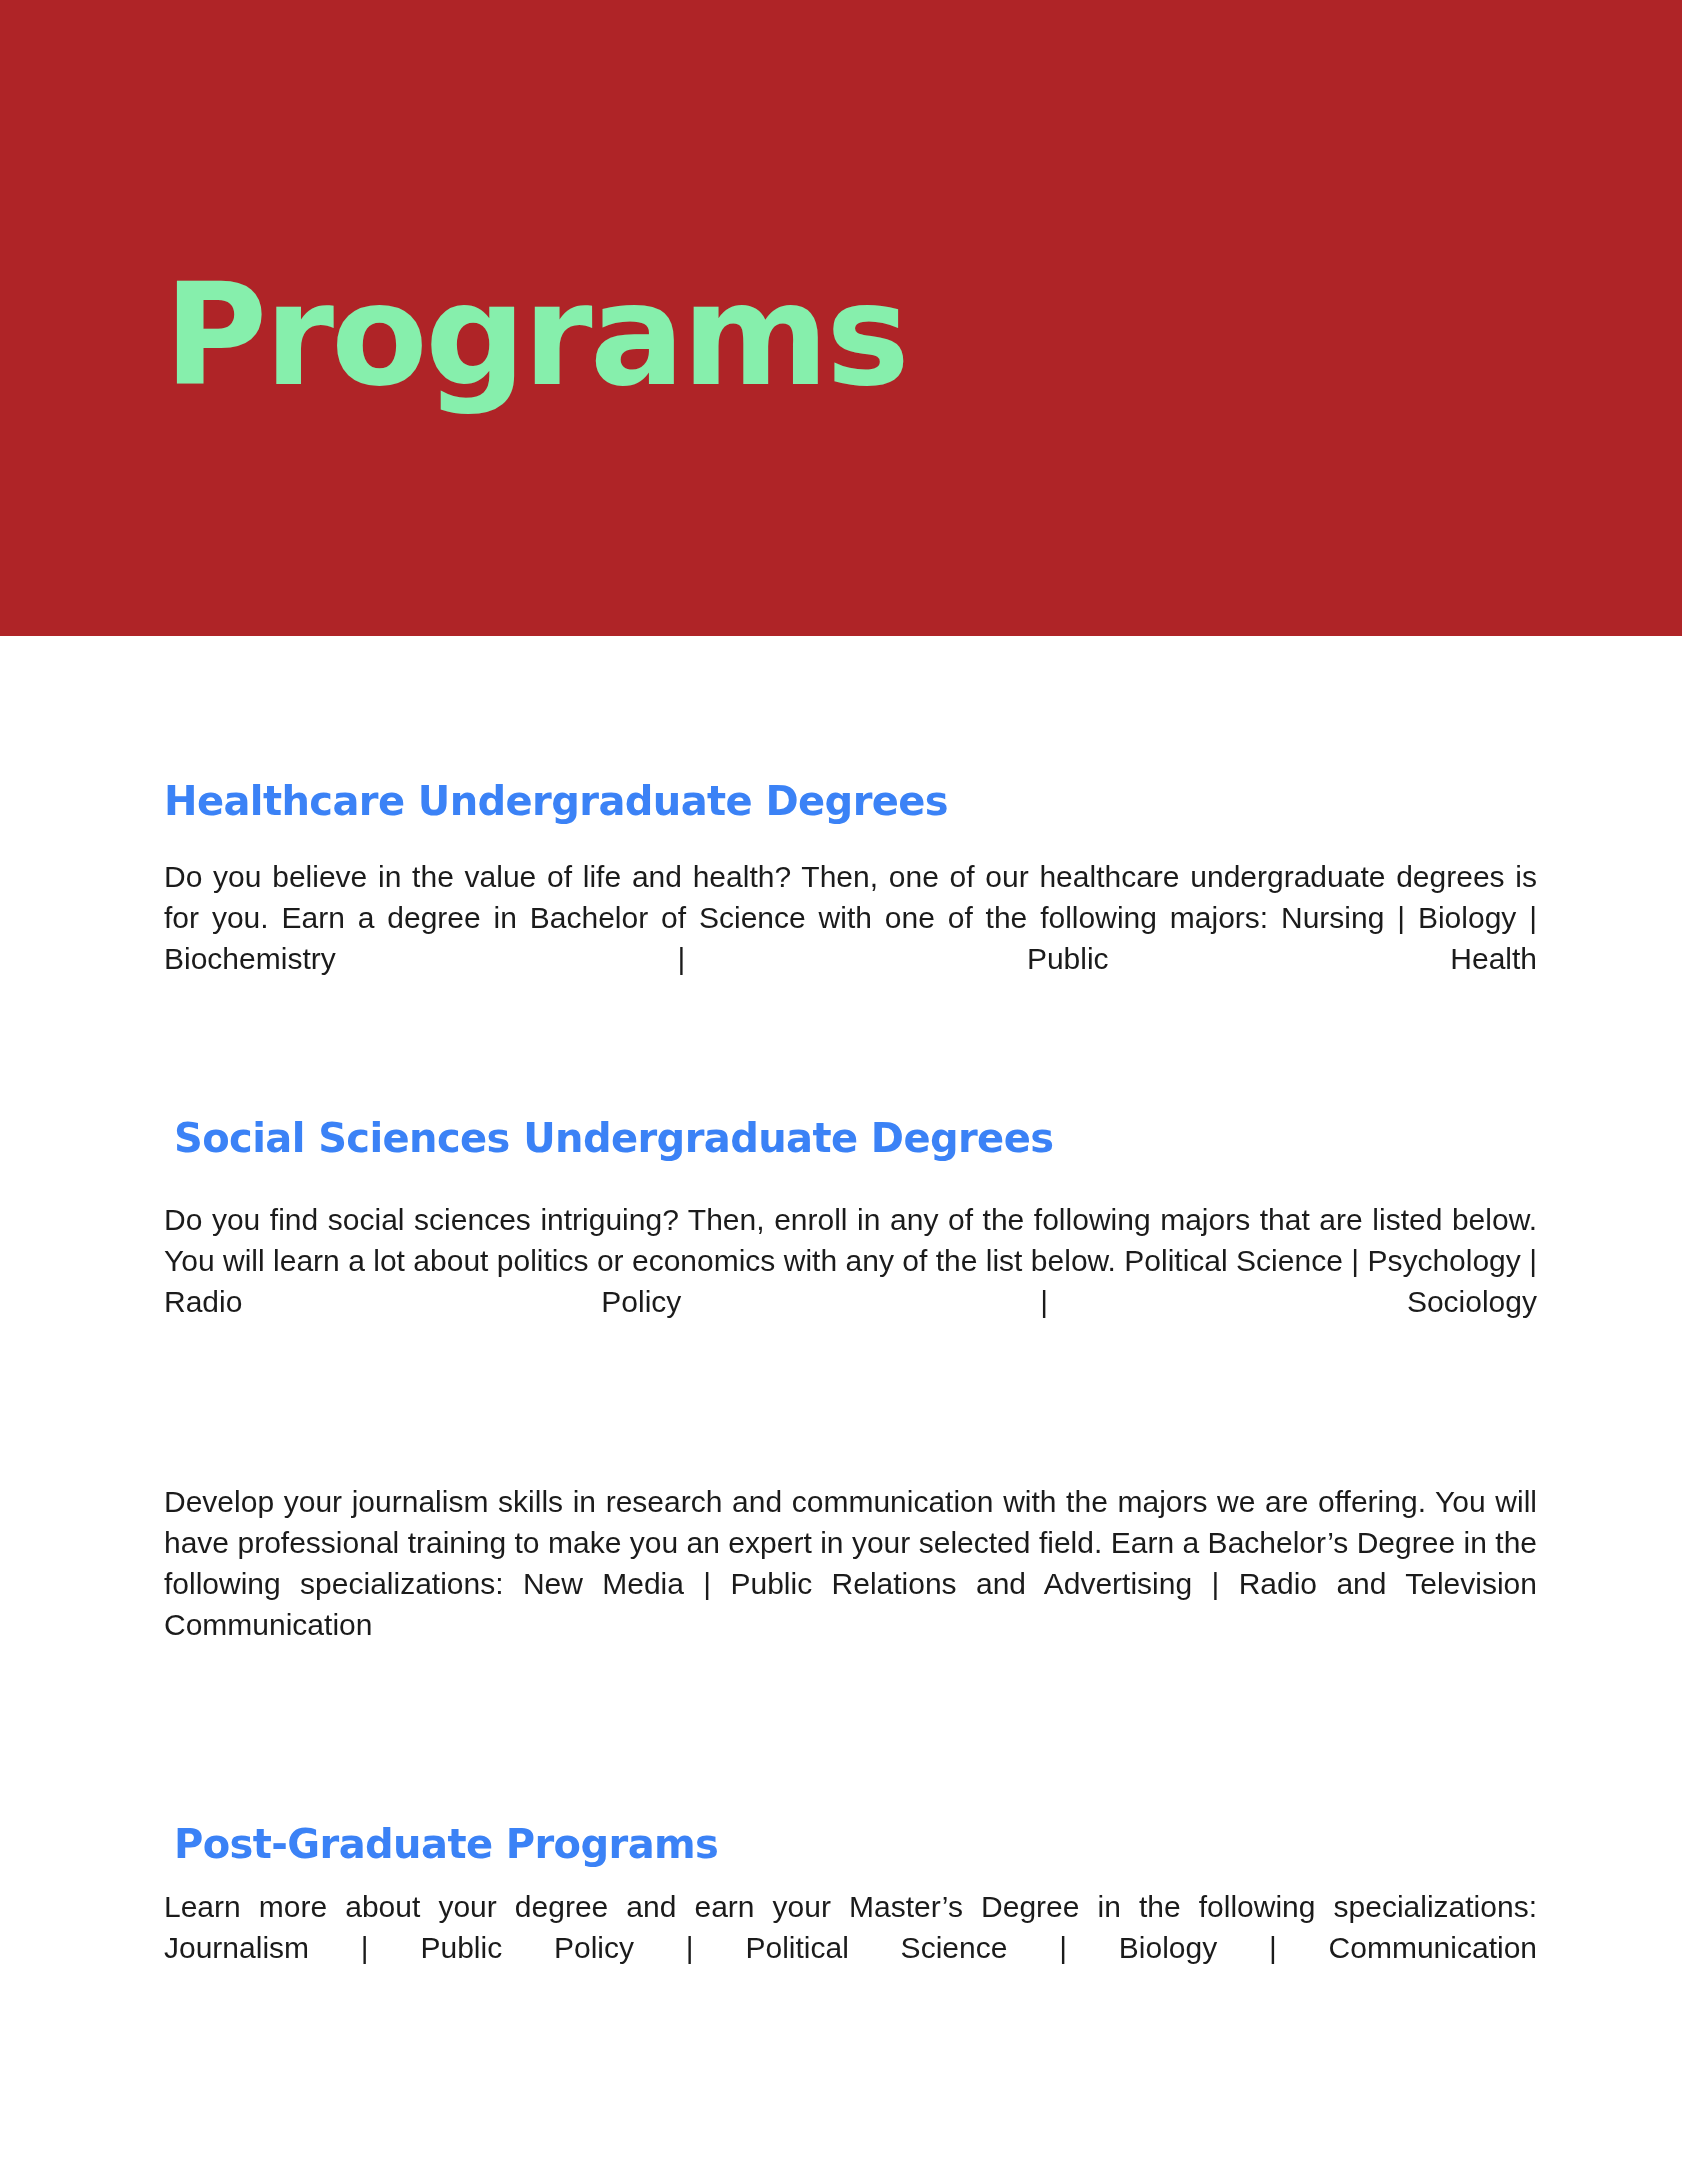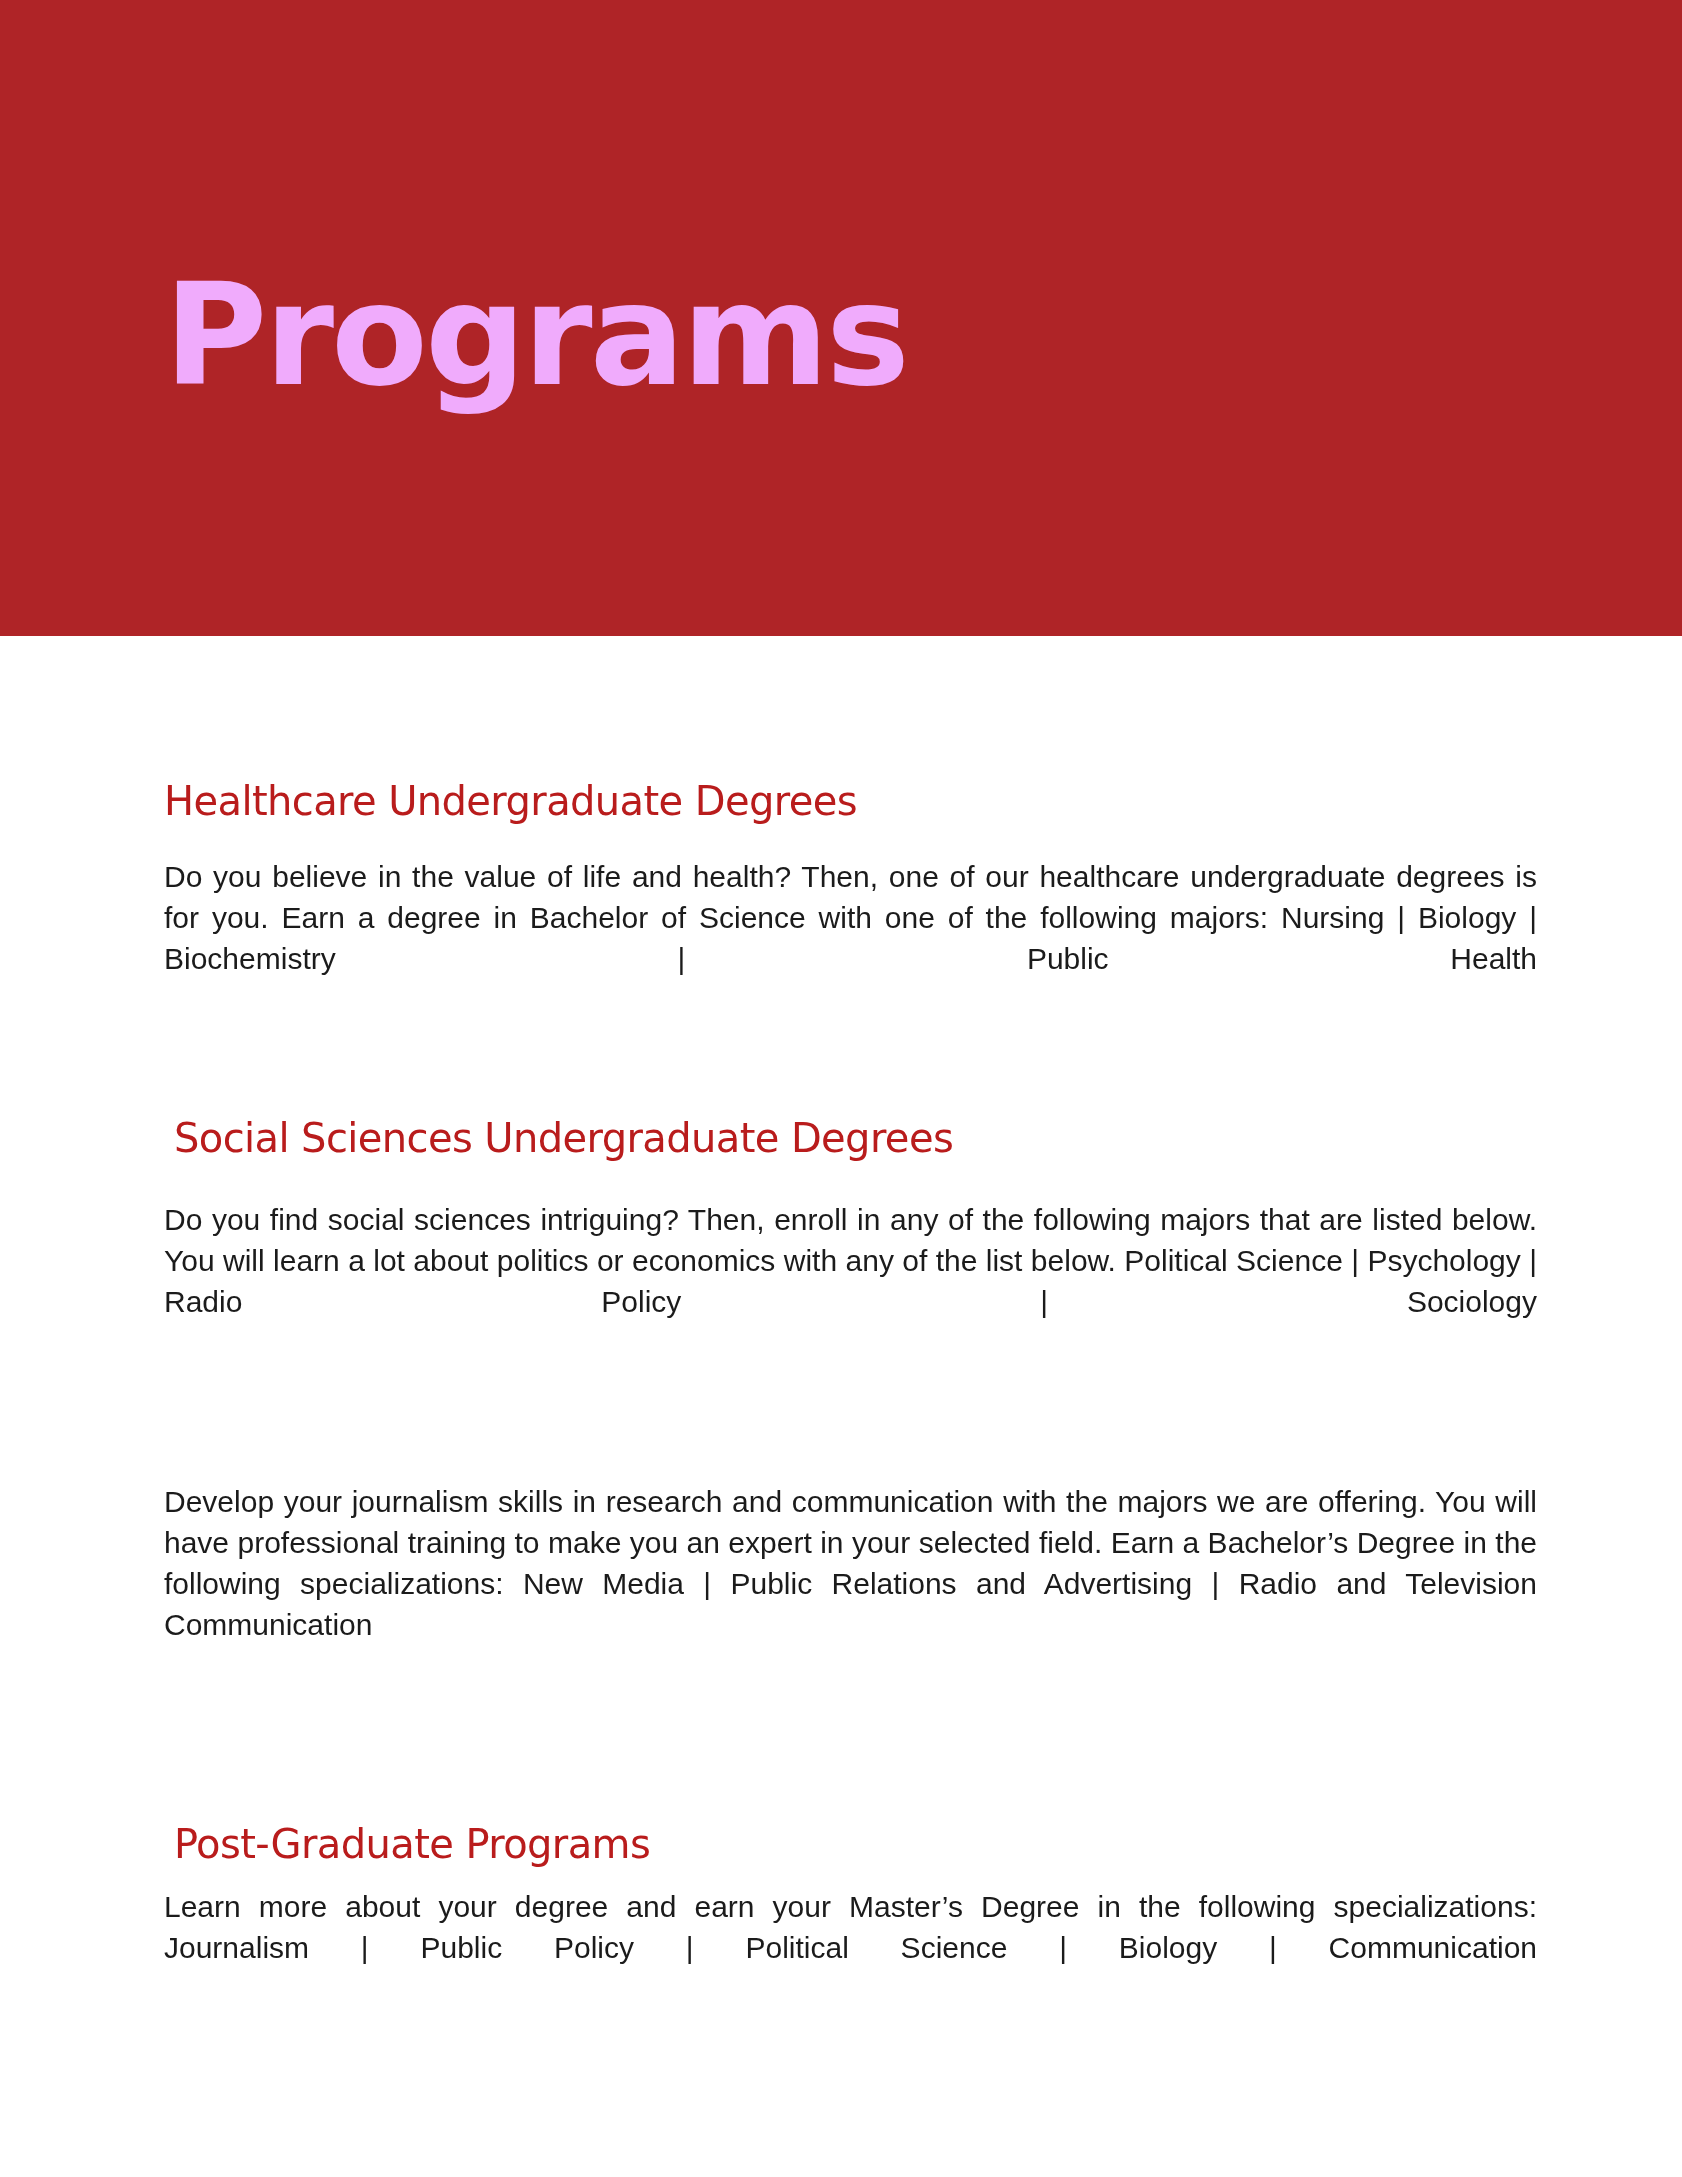--- a/index.html
+++ b/index.html
@@ -25,21 +25,21 @@
     width: 1682px;
     height: 636px;
     background: #AF2427;
   }
 
   .hero-title {
     position: absolute;
     left: 164px;
     top: 335px;
     transform: translateY(-50%);
-    color: #f0abfc;
+    color: #86efac;
     font-family: "DejaVu Sans", sans-serif;
     font-weight: 700;
     font-size: 141px;
     line-height: 1.0;
     letter-spacing: -2.9px;
   }
 
   
   .content {
     position: absolute;
@@ -49,23 +49,23 @@
     padding: 0;
   }
 
   .section {
     position: absolute;
     left: 0;
     width: 1682px;
   }
 
   .section-heading {
-    color: #b91c1c;
+    color: #3b82f6;
     font-family: "DejaVu Sans", sans-serif;
-    font-weight: 400;
+    font-weight: 700;
     font-size: 40px;
     letter-spacing: -0.6px;
     line-height: 1.12;
     white-space: nowrap;
   }
 
   .section-body {
     color: #1B1B1B;
     font-family: "Liberation Sans", sans-serif;
     font-weight: 400;

